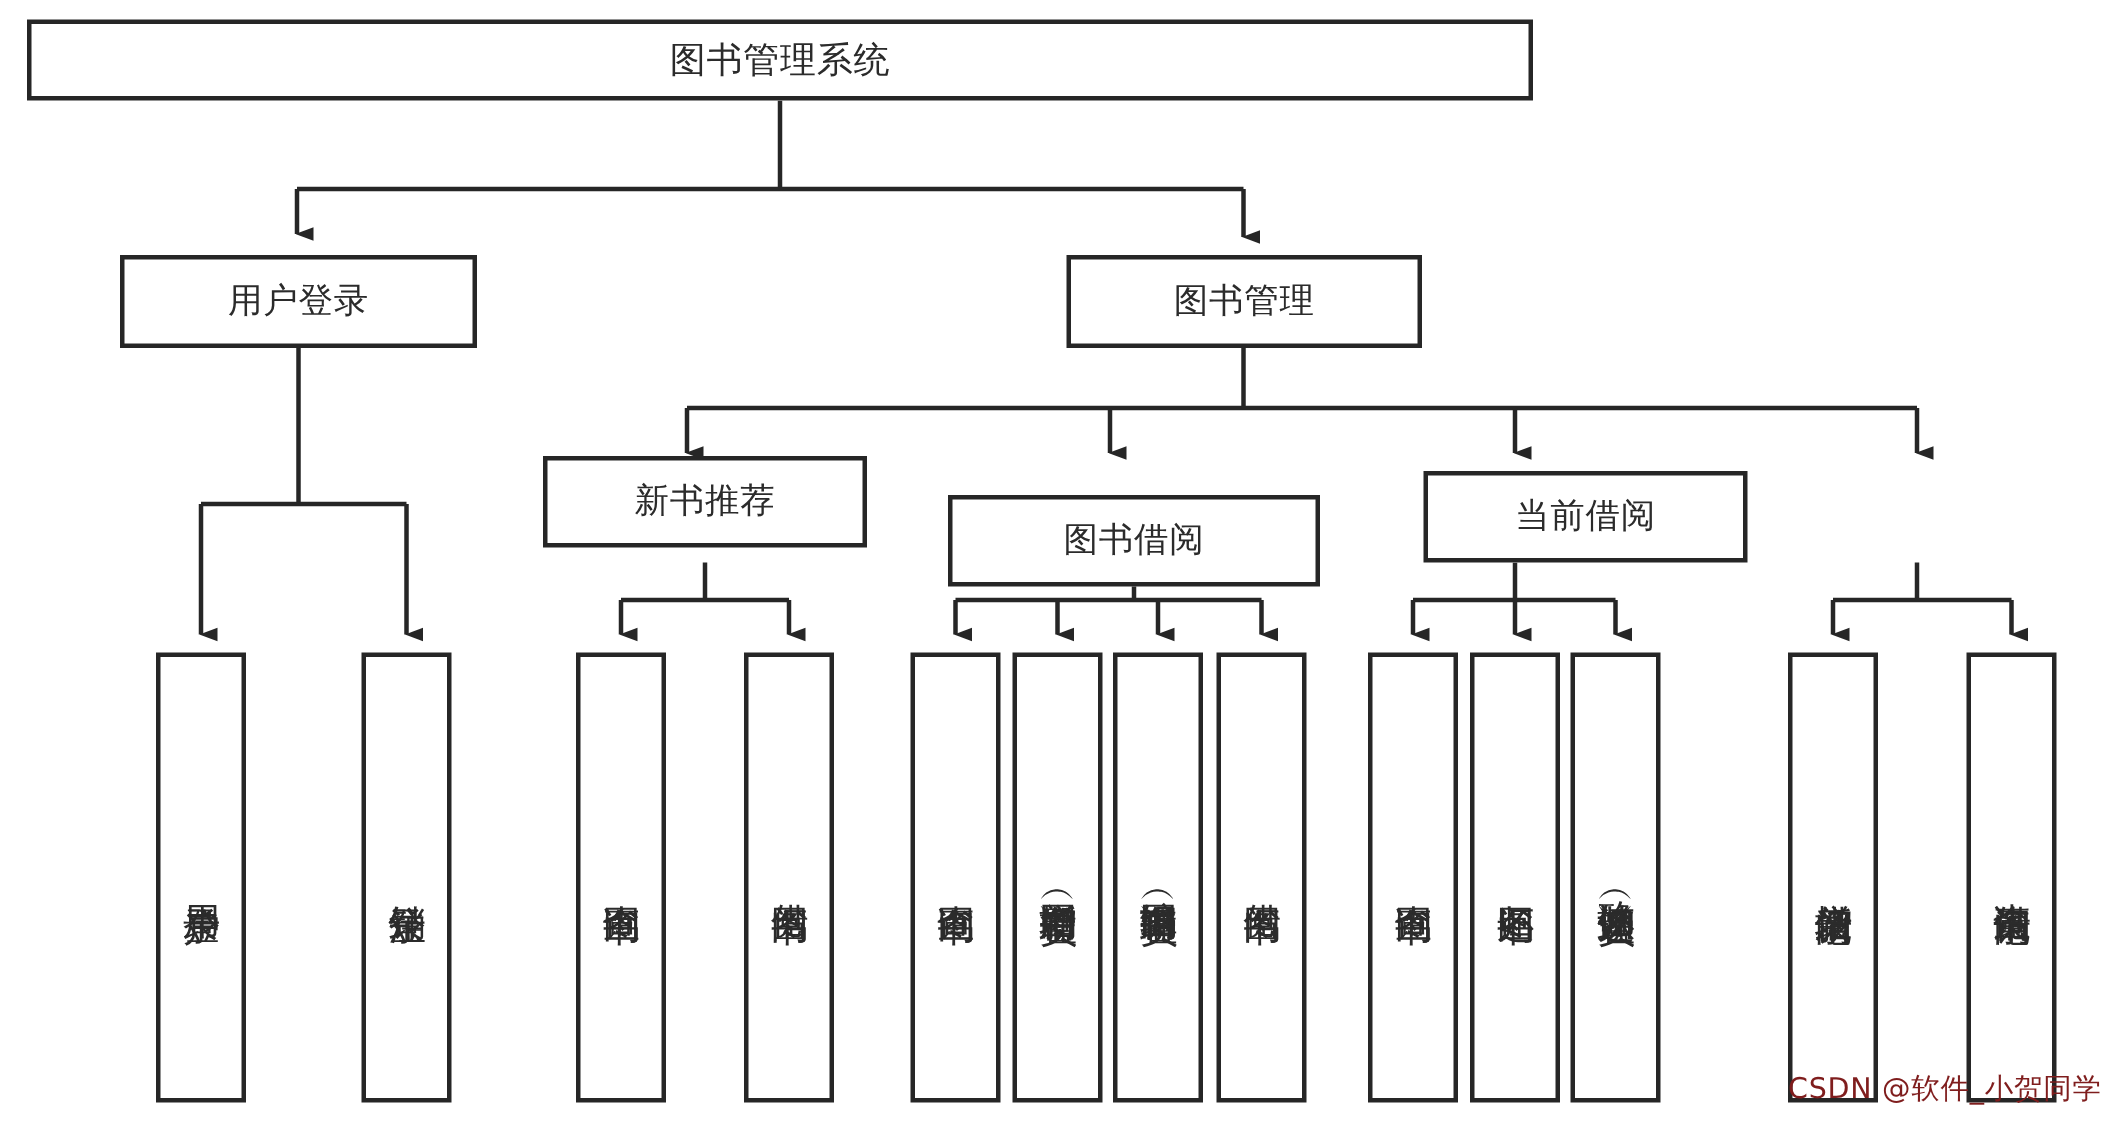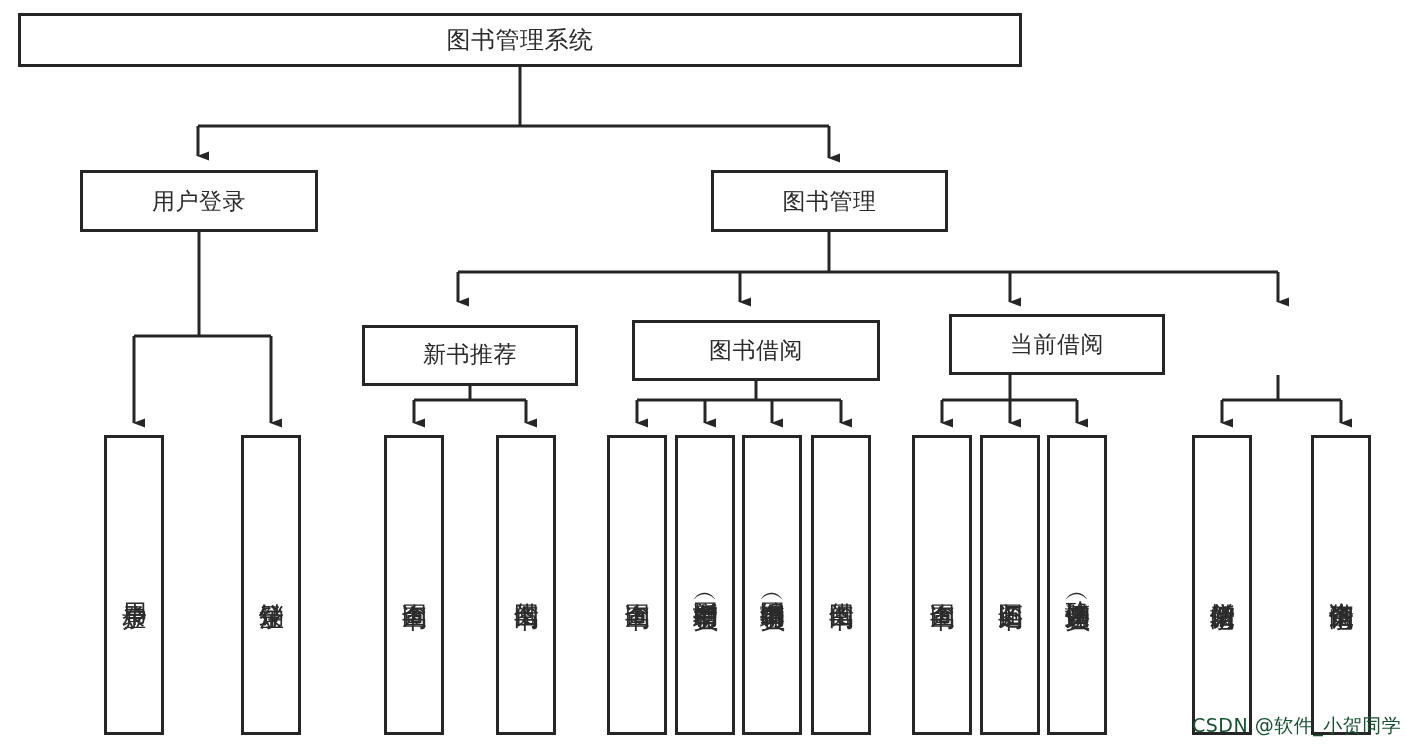--- a/index.html
+++ b/index.html
@@ -58,21 +58,21 @@
     line-height: 1.12;
     letter-spacing: 1px;
     white-space: normal;
     max-height: 250px;
   }
   .watermark {
     position: absolute;
     left: 1192px;
     top: 713px;
     font-size: 19px;
-    color: #14532d;
+    color: #7f1d1d;
     letter-spacing: 0.5px;
     white-space: nowrap;
     pointer-events: none;
   }
 </style>
 </head>
 <body>
 
 <div id="diagram-root">
 
@@ -130,24 +130,24 @@
     <span class="label">图书管理系统</span>
   </div>
 
   <div class="node" style="left:80px; top:170px; width:238px; height:62px;">
     <span class="label">用户登录</span>
   </div>
   <div class="node" style="left:711px; top:170px; width:237px; height:62px;">
     <span class="label">图书管理</span>
   </div>
 
-  <div class="node" style="left:362px; top:325px; width:216px; height:61px;font-family:Liberation Serif, serif;">
+  <div class="node" style="left:362px; top:304px; width:216px; height:61px;">
     <span class="label">新书推荐</span>
   </div>
-  <div class="node" style="left:632px; top:320px; width:248px; height:61px;">
+  <div class="node" style="left:632px; top:330px; width:248px; height:61px;">
     <span class="label">图书借阅</span>
   </div>
   <div class="node" style="left:949px; top:314px; width:216px; height:61px;">
     <span class="label">当前借阅</span>
   </div>
 
   <div class="node vertical" style="left:104px; top:435px; width:60px; height:300px;">
     <span class="label">用户登录</span>
   </div>
   <div class="node vertical" style="left:241px; top:435px; width:60px; height:300px;">

